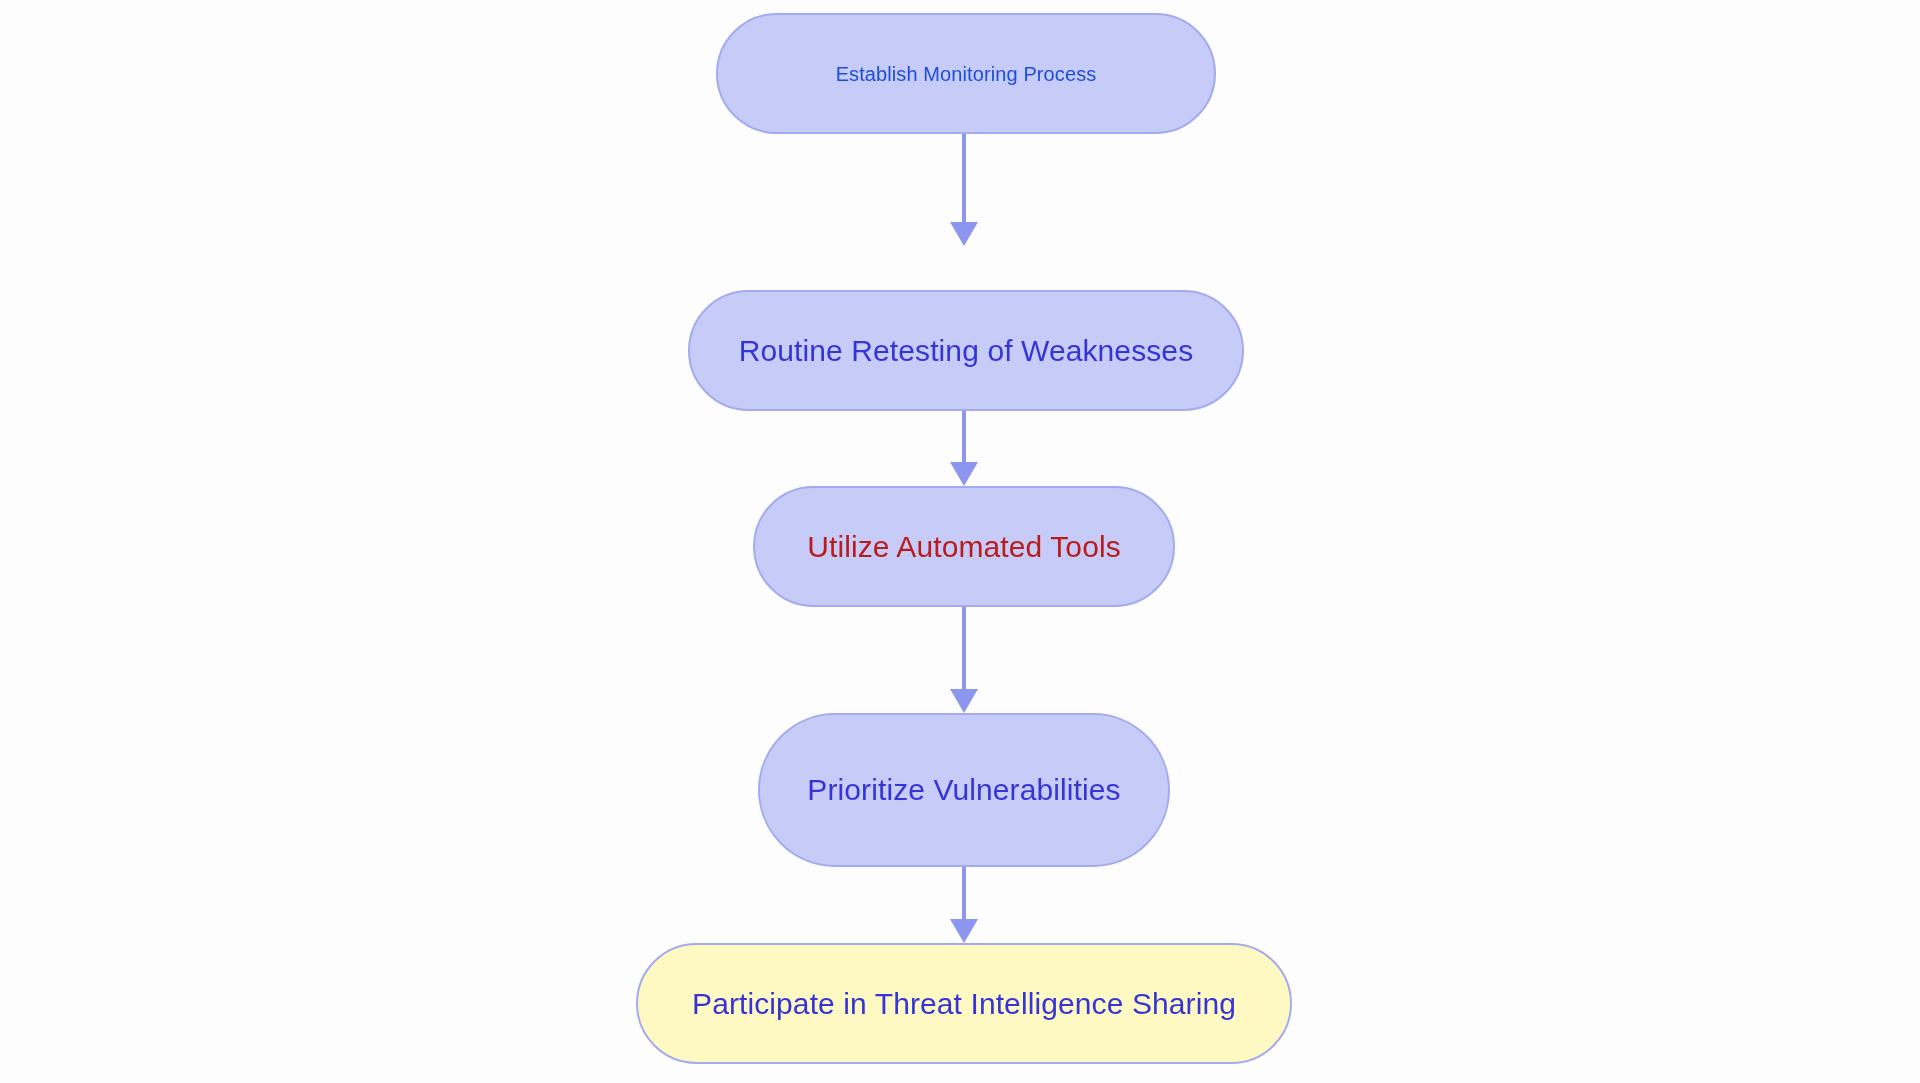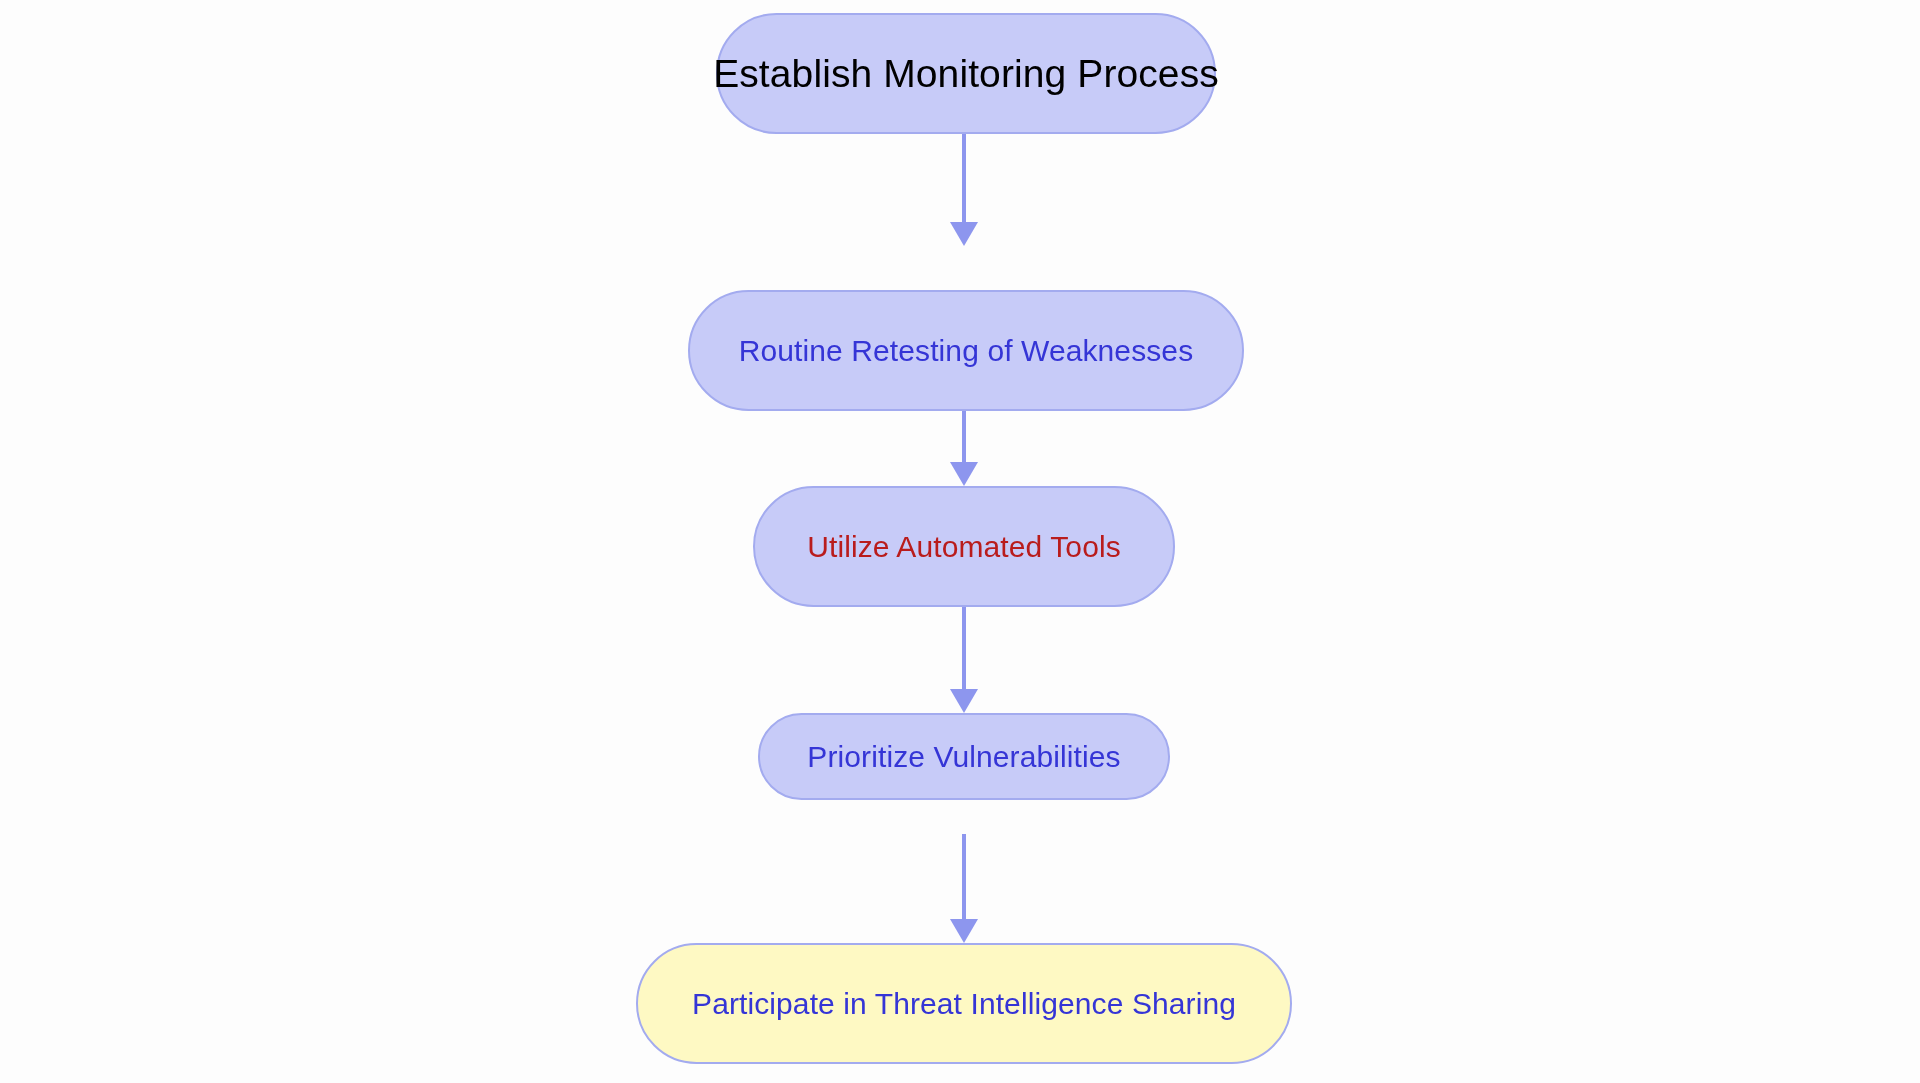--- a/index.html
+++ b/index.html
@@ -81,30 +81,30 @@
         <div class="edge-line" style="height: 86px; background: rgb(141, 150, 238);"></div>
         <div class="edge-head" style="top: 82px; border-top-color: rgb(141, 150, 238);"></div>
       </div>
       <div class="edge" style="left: 962px; top: 834px; width: 4px; height: 109px;">
         <div class="edge-line" style="height: 89px; background: rgb(141, 150, 238);"></div>
         <div class="edge-head" style="top: 85px; border-top-color: rgb(141, 150, 238);"></div>
       </div>
     </div>
 
   <div id="node-layer">
-      <div class="node" style="left: 716px; top: 13px; width: 500px; height: 121px; background: rgb(199, 203, 248); border-color: rgb(163, 171, 239); color: #000000; font-size: 39px;">
+      <div class="node" style="left: 716px; top: 13px; width: 500px; height: 121px; background: rgb(199, 203, 248); border-color: rgb(163, 171, 239); color: #1d4ed8; font-size: 20px;">
         <span class="node-label">Establish Monitoring Process</span>
       </div>
       <div class="node" style="left: 688px; top: 246px; width: 556px; height: 121px; background: rgb(199, 203, 248); border-color: rgb(163, 171, 239); color: rgb(53, 53, 214); font-size: 30px; margin-top: 44px;">
         <span class="node-label">Routine Retesting of Weaknesses</span>
       </div>
       <div class="node" style="left: 753px; top: 486px; width: 422px; height: 121px; background: rgb(199, 203, 248); border-color: rgb(163, 171, 239); color: #b91c1c; font-size: 30px;">
         <span class="node-label">Utilize Automated Tools</span>
       </div>
-      <div class="node" style="left: 758px; top: 713px; width: 412px; height: 87px; background: rgb(199, 203, 248); border-color: rgb(163, 171, 239); color: rgb(53, 53, 214); font-size: 30px;">
+      <div class="node" style="left: 758px; top: 713px; width: 412px; height: 154px; background: rgb(199, 203, 248); border-color: rgb(163, 171, 239); color: rgb(53, 53, 214); font-size: 30px;">
         <span class="node-label">Prioritize Vulnerabilities</span>
       </div>
       <div class="node" style="left: 636px; top: 943px; width: 656px; height: 121px; background: #fef9c3; border-color: rgb(163, 171, 239); color: rgb(53, 53, 214); font-size: 30px;">
         <span class="node-label">Participate in Threat Intelligence Sharing</span>
       </div>
     </div>
 
 </div>
 
 </body></html>

